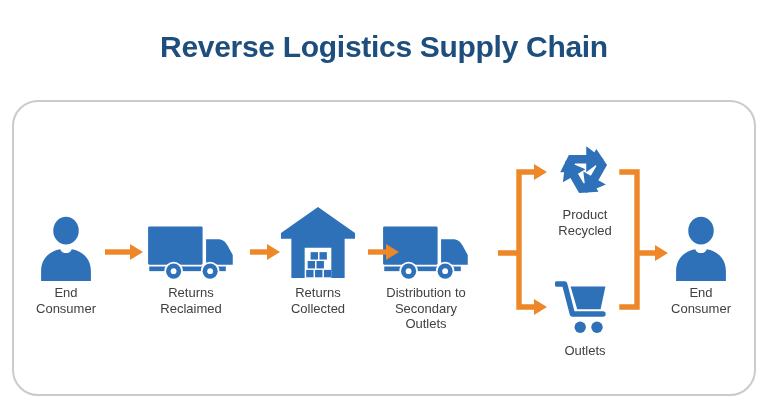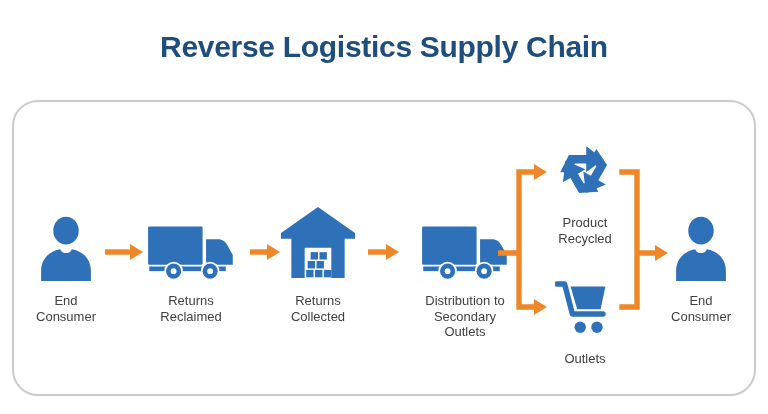--- a/index.html
+++ b/index.html
@@ -13,21 +13,21 @@
     color: #1E4E7E; letter-spacing: -0.3px;
   }
 
   .panel {
     position: absolute; left: 12px; top: 100px; width: 744px; height: 296px;
     background: #ffffff; border: 2px solid #cbcbcb; border-radius: 26px;
   }
 
   .node { position: absolute; display: flex; flex-direction: column; align-items: center; }
   .node .label {
-    margin-top: 12px; font-size: 13px; line-height: 15.5px; color: #414042;
+    margin-top: 4px; font-size: 13px; line-height: 15.5px; color: #414042;
     text-align: center; white-space: pre-line;
   }
   .icon-blue { fill: #2E71B8; }
 
   .arrow, .bracket { position: absolute; }
   .orange-stroke { stroke: #EE8727; stroke-width: 5.4; fill: none; }
   .orange-fill { fill: #EE8727; }
 </style>
 </head>
 <body>
@@ -75,21 +75,21 @@
           <rect x="48" y="73" width="10" height="10"></rect>
         <rect x="34" y="85" width="10" height="10"></rect>
           <rect x="46" y="85" width="10" height="10"></rect>
           <rect x="58" y="85" width="10" height="10"></rect>
       </g>
     </svg>
     <div class="label">Returns
 Collected</div>
   </div>
 
-  <div class="node" style="left:410px; top:223px; width:110px;">
+  <div class="node" style="left:371px; top:223px; width:110px;">
     <svg width="86" height="58" viewBox="0 0 148 100">
       <rect class="icon-blue" x="0" y="6" width="94" height="66" rx="2"></rect>
       <path class="icon-blue" d="M100 28 H120 C129 28 133 32 137 39 L146 55 V72 H100 Z"></path>
       <rect class="icon-blue" x="2" y="75" width="132" height="8"></rect>
       <g>
         <circle cx="44" cy="83" r="16" fill="#ffffff"></circle>
           <circle class="icon-blue" cx="44" cy="83" r="13"></circle>
           <circle cx="44" cy="83" r="5" fill="#ffffff"></circle>
         <circle cx="107" cy="83" r="16" fill="#ffffff"></circle>
           <circle class="icon-blue" cx="107" cy="83" r="13"></circle>

